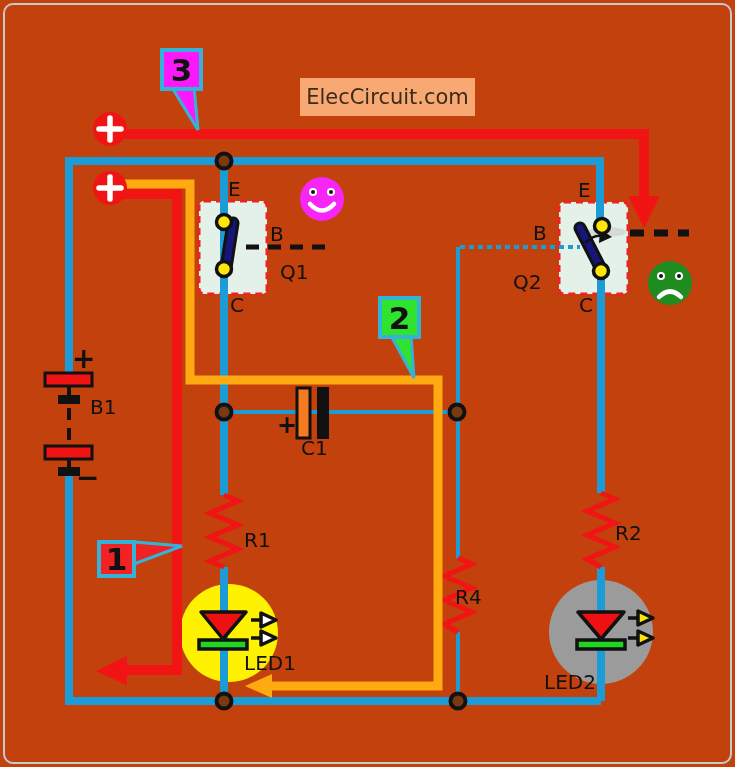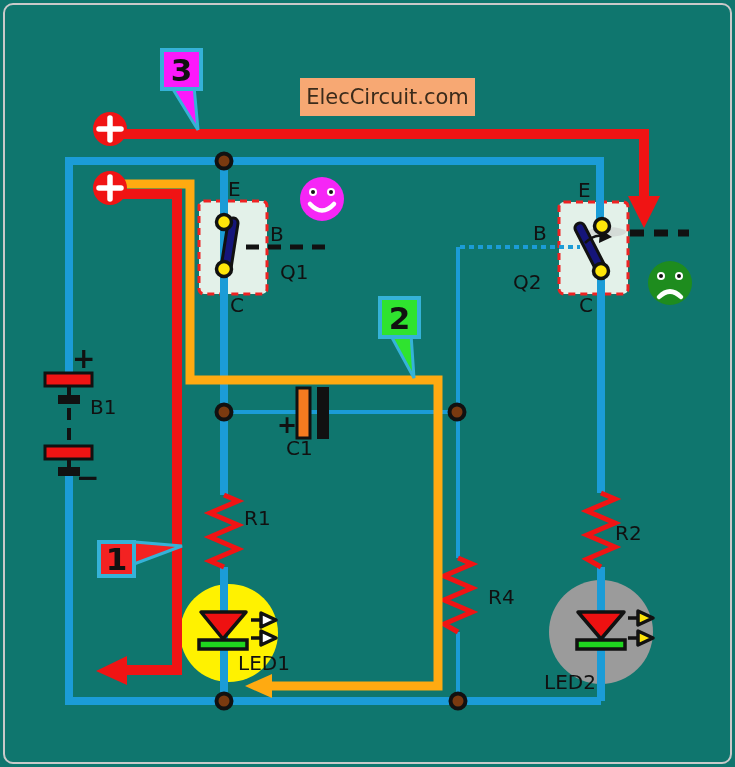--- a/index.html
+++ b/index.html
@@ -1,16 +1,16 @@
 <!DOCTYPE html>
 <html style="--wire-blue: #1B9CD7; --wire-red: #F01414; --wire-orange: #FFAA11; --resistor-red: #F01414; --junction-brown: #7A3A10; --transistor-box-fill: #E3F1E9; --transistor-box-border: #EE2222; --terminal-yellow: #FFE60A; --lever-navy: #15157A; --led-red: #EE1111; --led-green-bar: #1FD51F; --led1-glow: #FFF200; --led2-off: #9B9B9B; --cap-orange: #F47B20; --banner-bg: #F7A873; --callout1-bg: #F32222; --callout2-bg: #2FE32F; --callout3-bg: #FB19FB; --callout-border: #35B2D8; --smiley-pink: #F626F6; --frowny-green: #1E8C1E;"><head>
 <meta charset="utf-8">
 <style>
   html,body{margin:0;padding:0;background:#fff;}
-  .stage{position:relative;width:735px;height:767px;background:#0f766e;overflow:hidden;
+  .stage{position:relative;width:735px;height:767px;background:#c2410c;overflow:hidden;
          font-family:"DejaVu Sans","Liberation Sans",sans-serif;}
   .frame{position:absolute;inset:3px;border:2px solid #c9c9c9;border-radius:10px;pointer-events:none;}
   svg.circuit{position:absolute;left:0;top:0;}
 
   
   .wb {stroke:var(--wire-blue,#1B9CD7);stroke-width:8;fill:none;stroke-linejoin:miter;}
   .wbt{stroke:var(--wire-blue,#1B9CD7);stroke-width:4;fill:none;}
   .wbd{stroke:var(--wire-blue,#1B9CD7);stroke-width:4;fill:none;stroke-dasharray:5 4;}
   .wo {stroke:var(--wire-orange,#FFAA11);stroke-width:9;fill:none;stroke-linejoin:miter;}
   .wr {stroke:var(--wire-red,#F01414);stroke-width:10;fill:none;stroke-linejoin:miter;}
@@ -213,25 +213,25 @@
   <div class="lbl" style="left:270px;top:224px">B</div>
   <div class="lbl" style="left:280px;top:262px">Q1</div>
   <div class="lbl" style="left:230px;top:295px">C</div>
 
   <div class="lbl" style="left:578px;top:180px">E</div>
   <div class="lbl" style="left:533px;top:223px">B</div>
   <div class="lbl" style="left:513px;top:272px">Q2</div>
   <div class="lbl" style="left:579px;top:295px">C</div>
 
   <div class="lbl" style="left:90px;top:397px">B1</div>
-  <div class="lbl" style="left:286px;top:438px">C1</div>
-  <div class="lbl" style="left:244px;top:508px">R1</div>
+  <div class="lbl" style="left:301px;top:438px">C1</div>
+  <div class="lbl" style="left:244px;top:530px">R1</div>
   <div class="lbl" style="left:615px;top:523px">R2</div>
-  <div class="lbl" style="left:488px;top:587px">R4</div>
-  <div class="lbl" style="left:238px;top:653px">LED1</div>
+  <div class="lbl" style="left:455px;top:587px">R4</div>
+  <div class="lbl" style="left:244px;top:653px">LED1</div>
   <div class="lbl" style="left:544px;top:672px">LED2</div>
 
   <div class="sign" style="left:72px;top:345px;font-size:28px">+</div>
   <div class="sign" style="left:76px;top:464px;font-size:28px">−</div>
   <div class="sign" style="left:277px;top:413px;font-size:24px">+</div>
 
   <div class="frame"></div>
 </div>
 
 </body></html>

